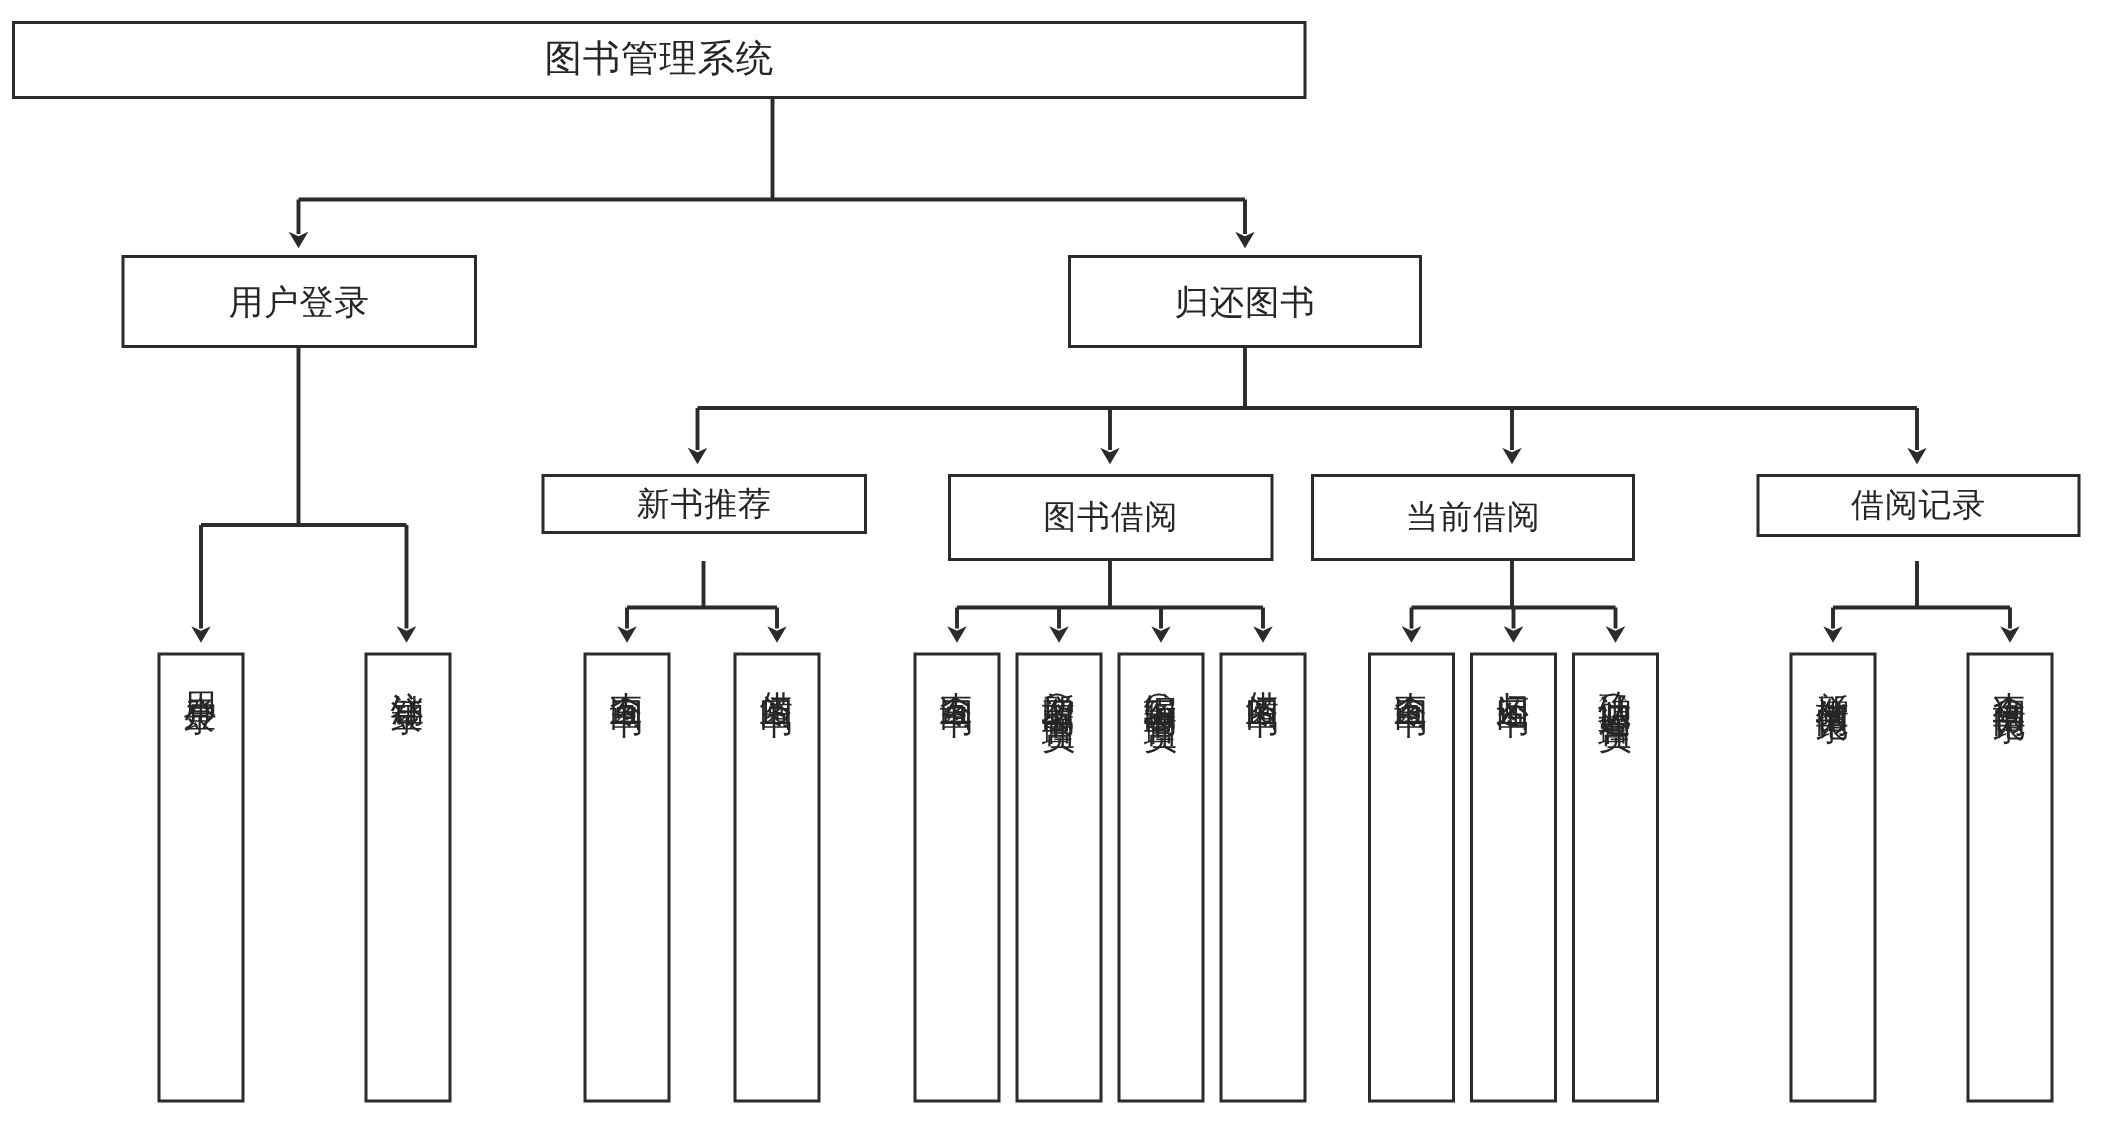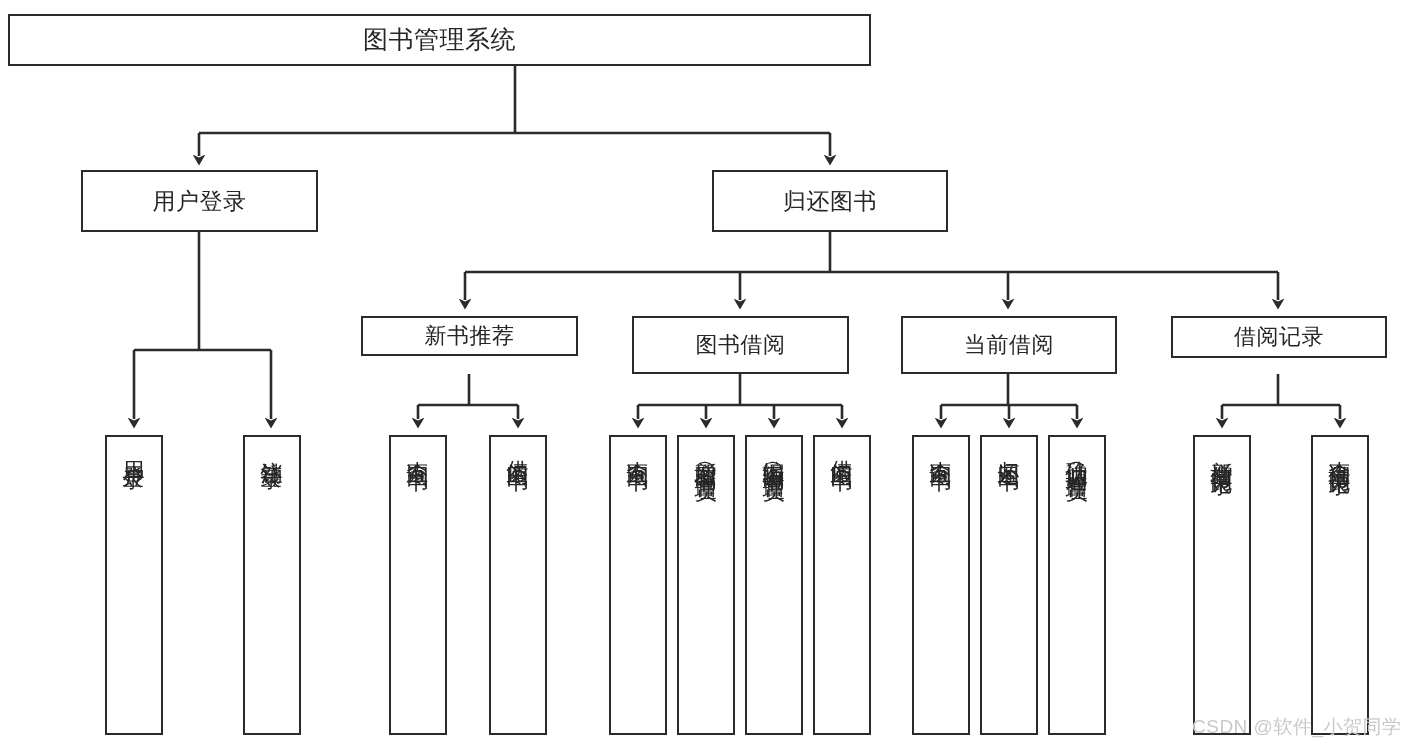--- a/index.html
+++ b/index.html
@@ -141,21 +141,21 @@
   <div class="node horiz level2" style="left:712px; top:170px; width:236px; height:62px;">
     <span class="node-label">归还图书</span>
   </div>
 
   <div class="node horiz level3" style="left:361px; top:316px; width:217px; height:40px;">
     <span class="node-label">新书推荐</span>
   </div>
   <div class="node horiz level3" style="left:632px; top:316px; width:217px; height:58px;">
     <span class="node-label">图书借阅</span>
   </div>
-  <div class="node horiz level3" style="left:901px; top:316px; width:216px; height:58px;">
+  <div class="node horiz level3" style="left:874px; top:316px; width:216px; height:58px;">
     <span class="node-label">当前借阅</span>
   </div>
   <div class="node horiz level3" style="left:1171px; top:316px; width:216px; height:42px;">
     <span class="node-label">借阅记录</span>
   </div>
 
   <div class="node leaf" style="left:105px; top:435px; width:58px; height:300px;">
     <span class="node-label">用户登录</span>
   </div>
   <div class="node leaf" style="left:243px; top:435px; width:58px; height:300px;">
@@ -192,15 +192,14 @@
     <span class="node-label">确认归还（管理员）</span>
   </div>
 
   <div class="node leaf" style="left:1193px; top:435px; width:58px; height:300px;">
     <span class="node-label">新增借阅记录</span>
   </div>
   <div class="node leaf" style="left:1311px; top:435px; width:58px; height:300px;">
     <span class="node-label">查询借阅记录</span>
   </div>
 
-  <div class="watermark">CSDN @软件_小贺同学</div>
 
 </div>
 
 </body></html>

